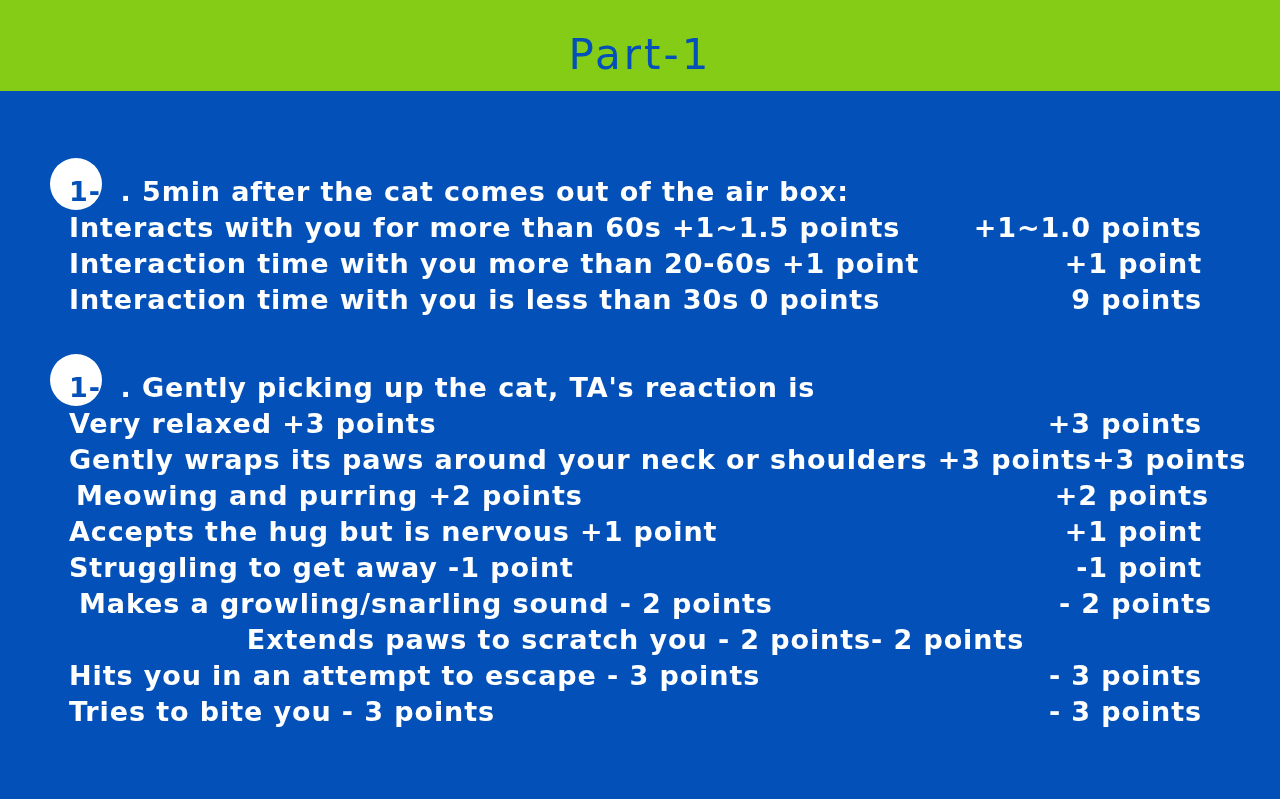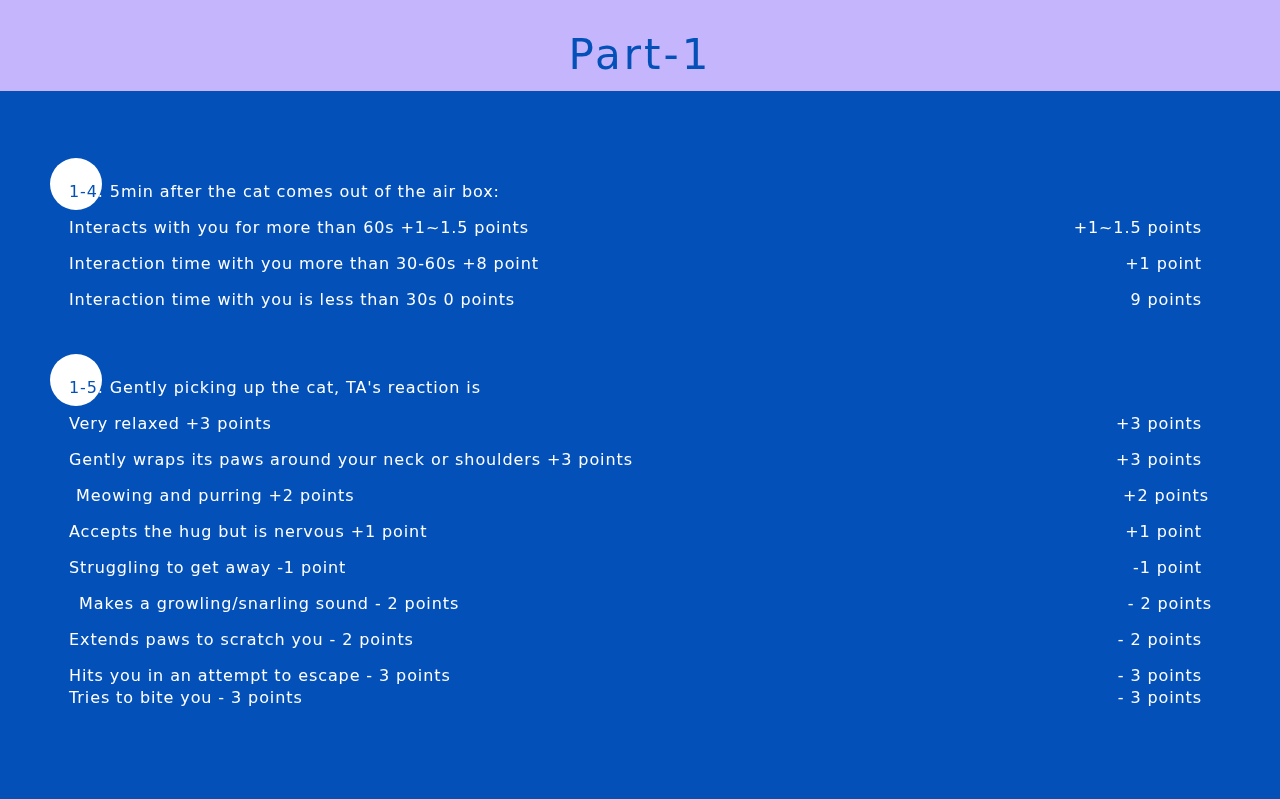--- a/index.html
+++ b/index.html
@@ -3,42 +3,43 @@
 <meta charset="utf-8">
 <style>
   html, body { margin: 0; padding: 0; }
   body {
     width: 1280px; height: 799px; overflow: hidden;
     background: #0351b8;
     font-family: "DejaVu Sans", sans-serif;
   }
   .header {
     position: absolute; left: 0; top: 0; width: 1280px; height: 106px;
-    background: #c4b5fd;
+    background: #84cc16;
     display: flex; align-items: center; justify-content: center;
   }
   .title {
     color: #0351b8;
     font-family: "DejaVu Sans", sans-serif;
     font-size: 42px; letter-spacing: 3px; font-weight: normal;
     margin-top: 2px;
   }
   .main {
     position: absolute; left: 0; top: 91px; width: 1280px; height: 708px;
     background: #0351b8;
   }
   .circle {
     position: absolute; left: 50px; width: 52px; height: 52px;
     border-radius: 50%; background: #ffffff;
   }
   .row {
     position: absolute; left: 69px; width: 1133px; height: 36px;
     display: flex; justify-content: space-between; align-items: center;
-    color: #ffffff; font-size: 16px; letter-spacing: 0.9px;
+    color: #ffffff; font-size: 27px; letter-spacing: 0.9px;
     white-space: nowrap;
+    font-weight: bold;
   }
   .heading-row { justify-content: flex-start; }
   .num { color: #0351b8; position: relative; z-index: 2; }
   .rest { position: relative; z-index: 2; text-align: right; }
   .val { text-align: right; }
 </style>
 </head>
 <body>
 
 <div class="header">
@@ -48,24 +49,24 @@
 <div class="main">
 
   <div>
     <div class="circle" style="top:67px;"></div>
     <div class="row heading-row" style="top:82px;">
       <span class="num">1-4</span>
         <span class="rest">. 5min after the cat comes out of the air box:</span>
     </div>
     <div class="row" style="top:118px;">
       <span>Interacts with you for more than 60s +1~1.5 points</span>
-      <span class="val">+1~1.5 points</span>
+      <span class="val">+1~1.0 points</span>
     </div>
     <div class="row" style="top:154px;">
-      <span>Interaction time with you more than 30-60s +8 point</span>
+      <span>Interaction time with you more than 20-60s +1 point</span>
       <span class="val">+1 point</span>
     </div>
     <div class="row" style="top:190px;">
       <span>Interaction time with you is less than 30s 0 points</span>
       <span class="val">9 points</span>
     </div>
   </div>
 
   <div>
     <div class="circle" style="top:263px;"></div>
@@ -90,27 +91,27 @@
       <span class="val">+1 point</span>
     </div>
     <div class="row" style="top:458px;">
       <span>Struggling to get away -1 point</span>
       <span class="val">-1 point</span>
     </div>
     <div class="row" style="top:494px;margin-left:10px;">
       <span>Makes a growling/snarling sound - 2 points</span>
       <span class="val">- 2 points</span>
     </div>
-    <div class="row" style="top:530px;">
+    <div class="row" style="top:530px;justify-content:center;">
       <span>Extends paws to scratch you - 2 points</span>
       <span class="val">- 2 points</span>
     </div>
     <div class="row" style="top:566px;justify-content:space-between;">
       <span>Hits you in an attempt to escape - 3 points</span>
       <span class="val">- 3 points</span>
     </div>
-    <div class="row" style="top:588px;gap:32px;">
+    <div class="row" style="top:602px;gap:32px;">
       <span>Tries to bite you - 3 points</span>
       <span class="val">- 3 points</span>
     </div>
   </div>
 
 </div>
 
 </body></html>

